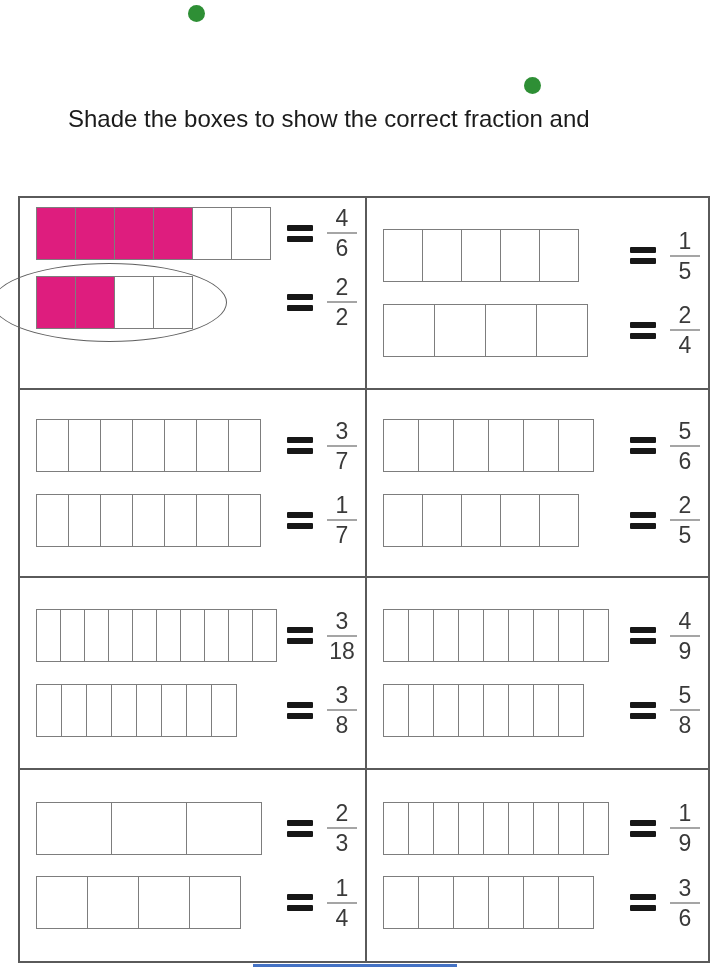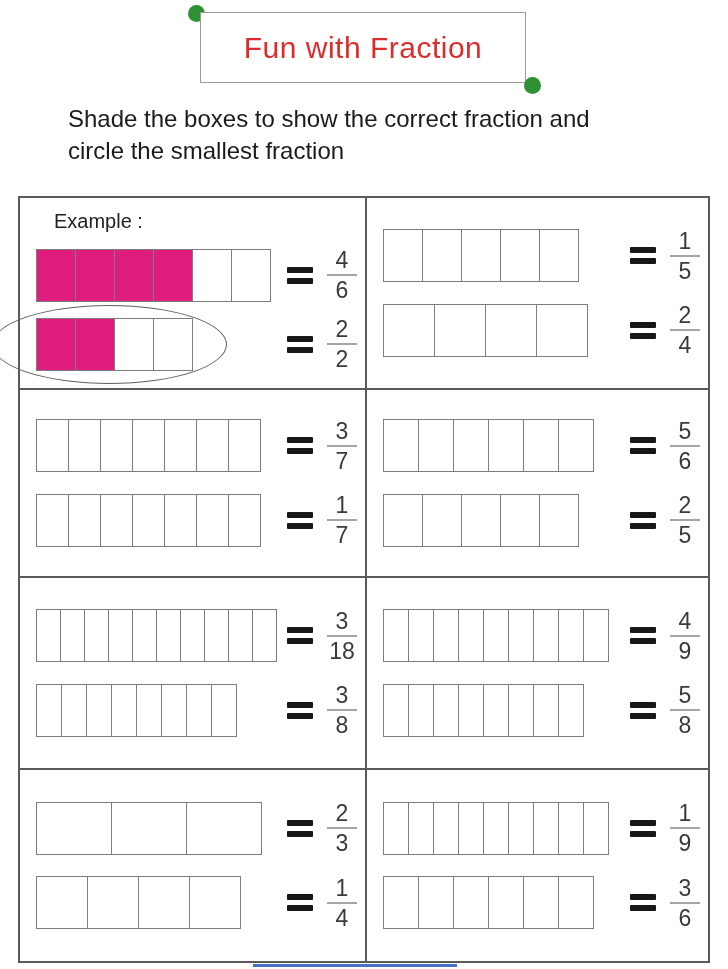--- a/index.html
+++ b/index.html
@@ -62,33 +62,28 @@
   .frac-line{align-self:stretch;border-top:2px solid #a5a5a5;margin:2px 0;}
   
   .blue-line{position:absolute;left:253px;top:964px;width:204px;height:3px;background:var(--blue,#4472c4);}
 </style>
 </head>
 <body>
 
 <div id="page" style="--red: #de2b2b; --shade: #de1d7e; --green: #2e8f35; --blue: #4472c4;">
 
   <div class="corner-dot dot-tl"></div>
-  <div class="title-box">
-    <span class="title-text">Fun with Fraction</span>
-  </div>
   <div class="corner-dot dot-br"></div>
 
   <div class="instructions">
     <div>Shade the boxes to show the correct fraction and</div>
-    <div>circle the smallest fraction</div>
   </div>
 
   <div class="grid">
       <div class="cell example">
-        <div class="example-label">Example :</div>
         <div class="problem">
           <div class="bar-wrap">
             <div class="bar">
               <div class="box shaded" style="width: 40px;"></div>
               <div class="box shaded" style="width: 40px;"></div>
               <div class="box shaded" style="width: 40px;"></div>
               <div class="box shaded" style="width: 40px;"></div>
               <div class="box" style="width: 40px;"></div>
               <div class="box" style="width: 40px;"></div>
             </div>

